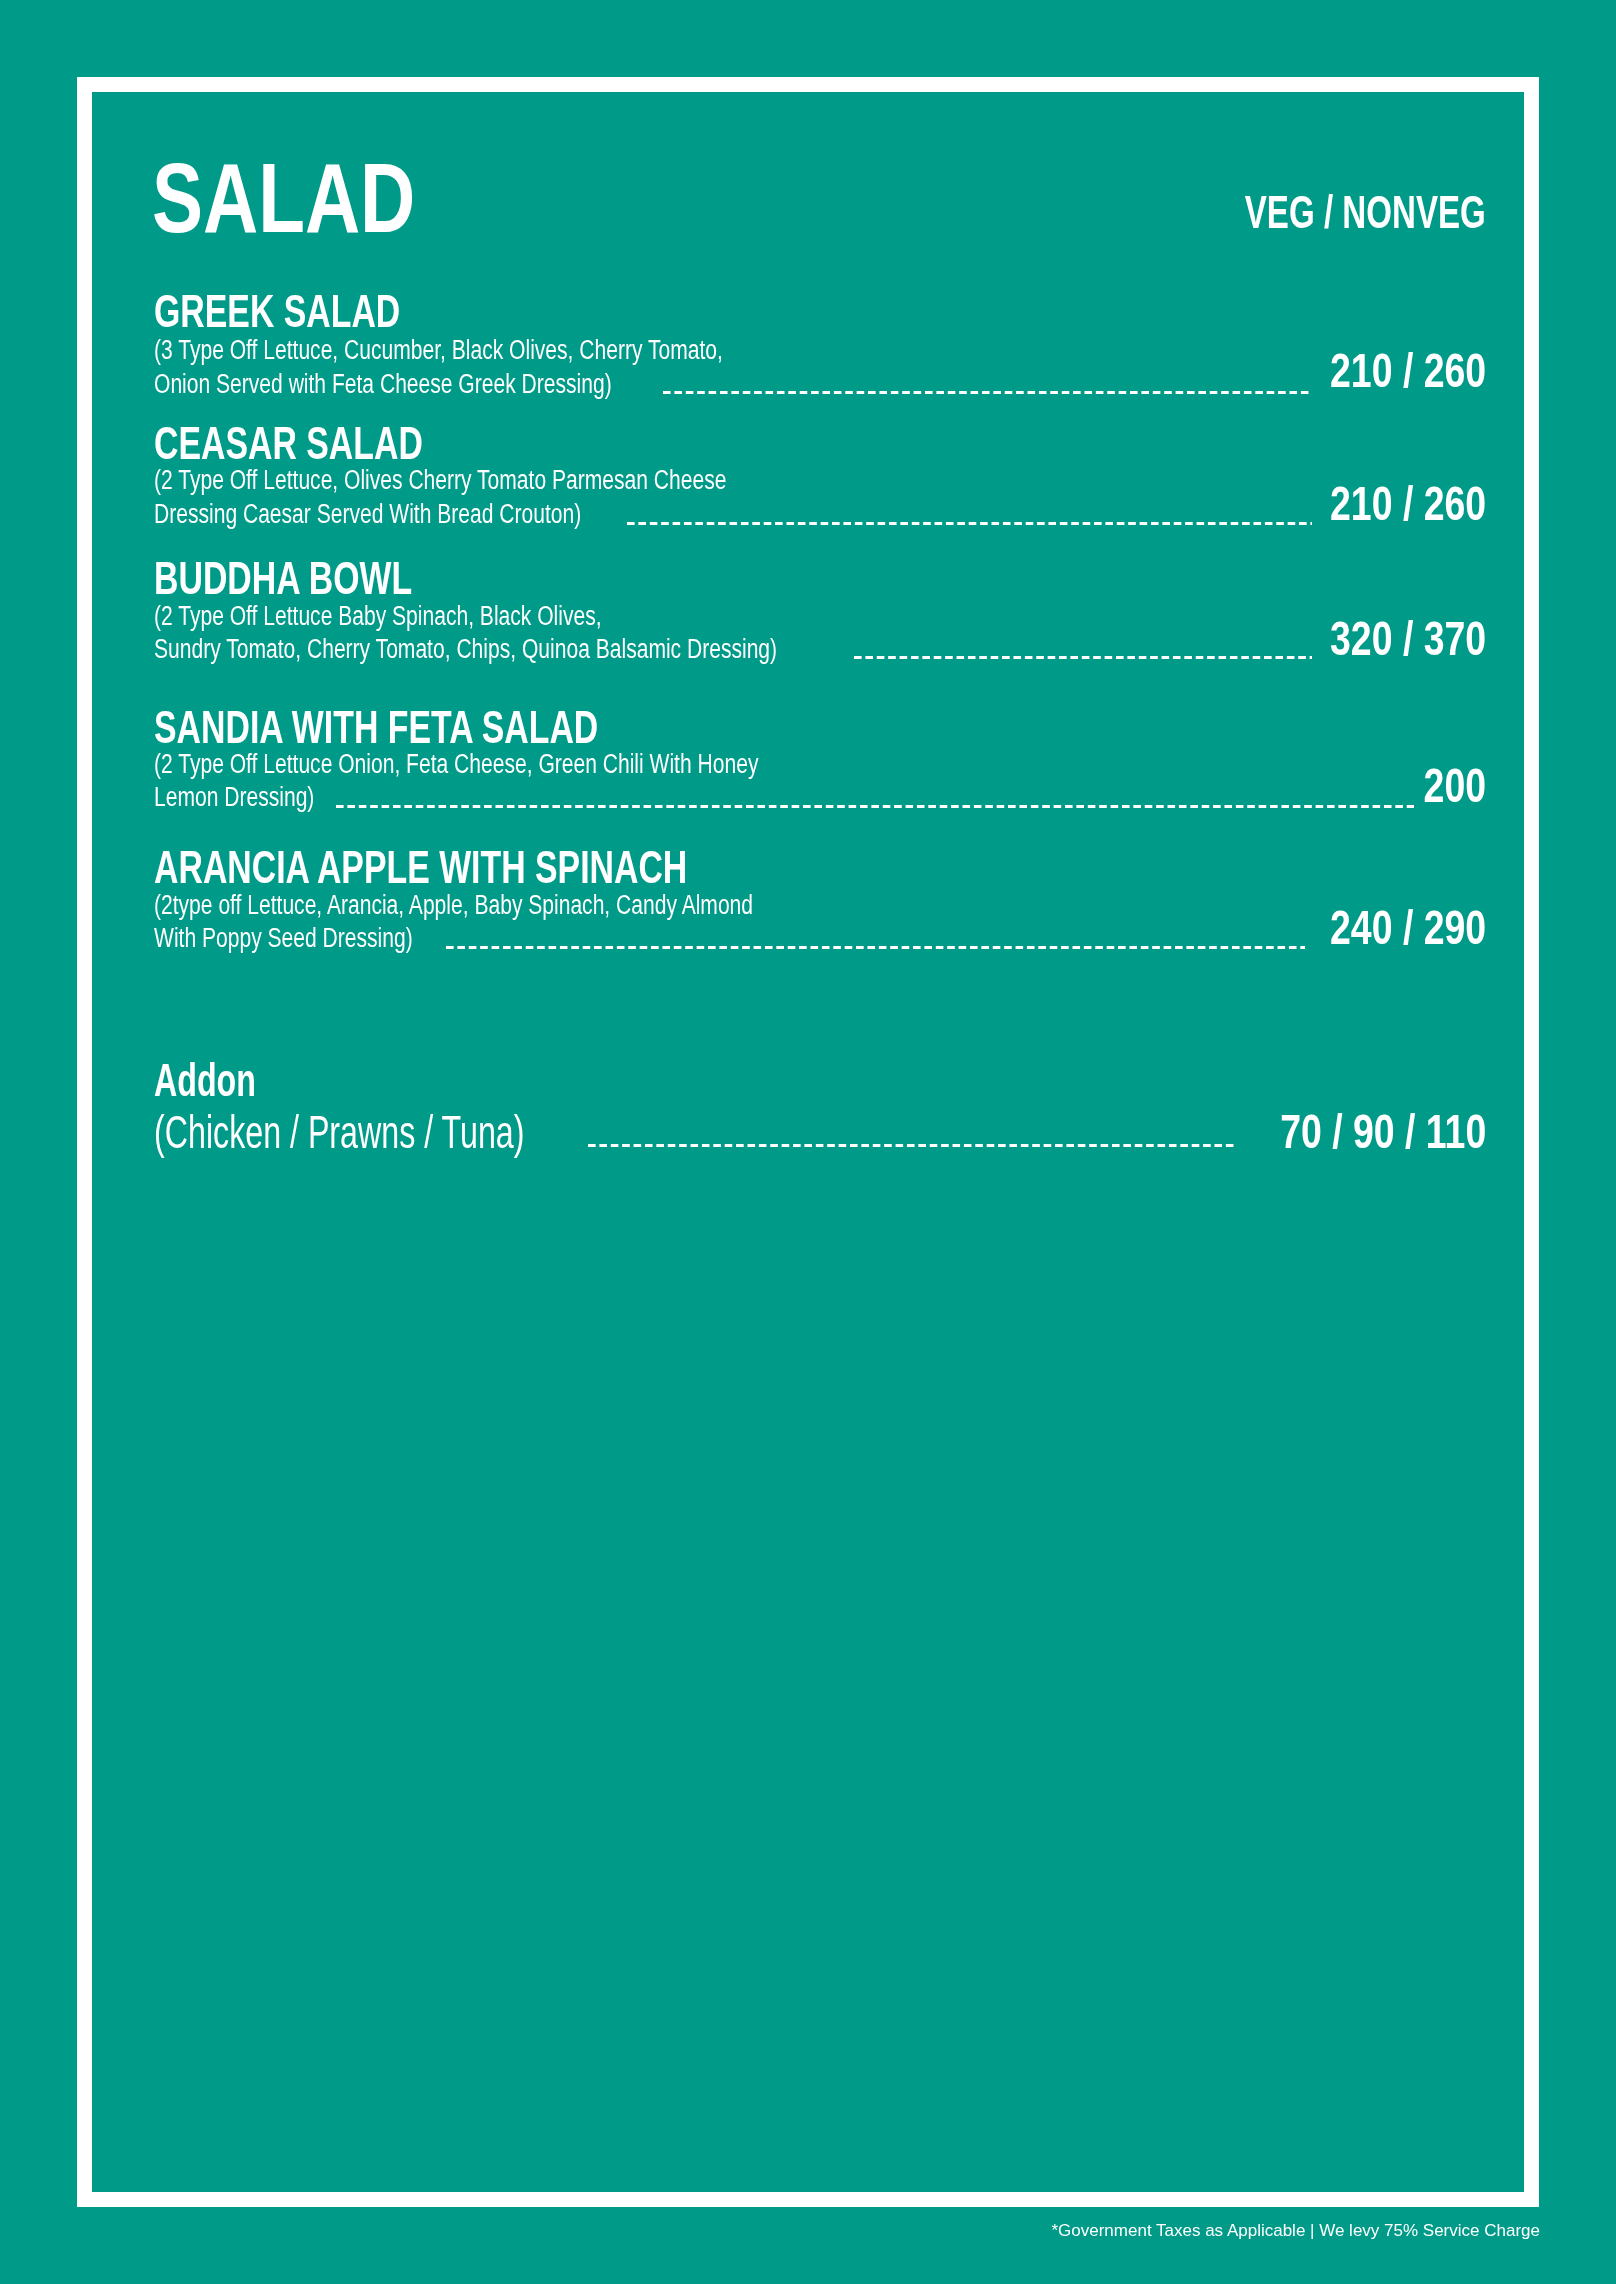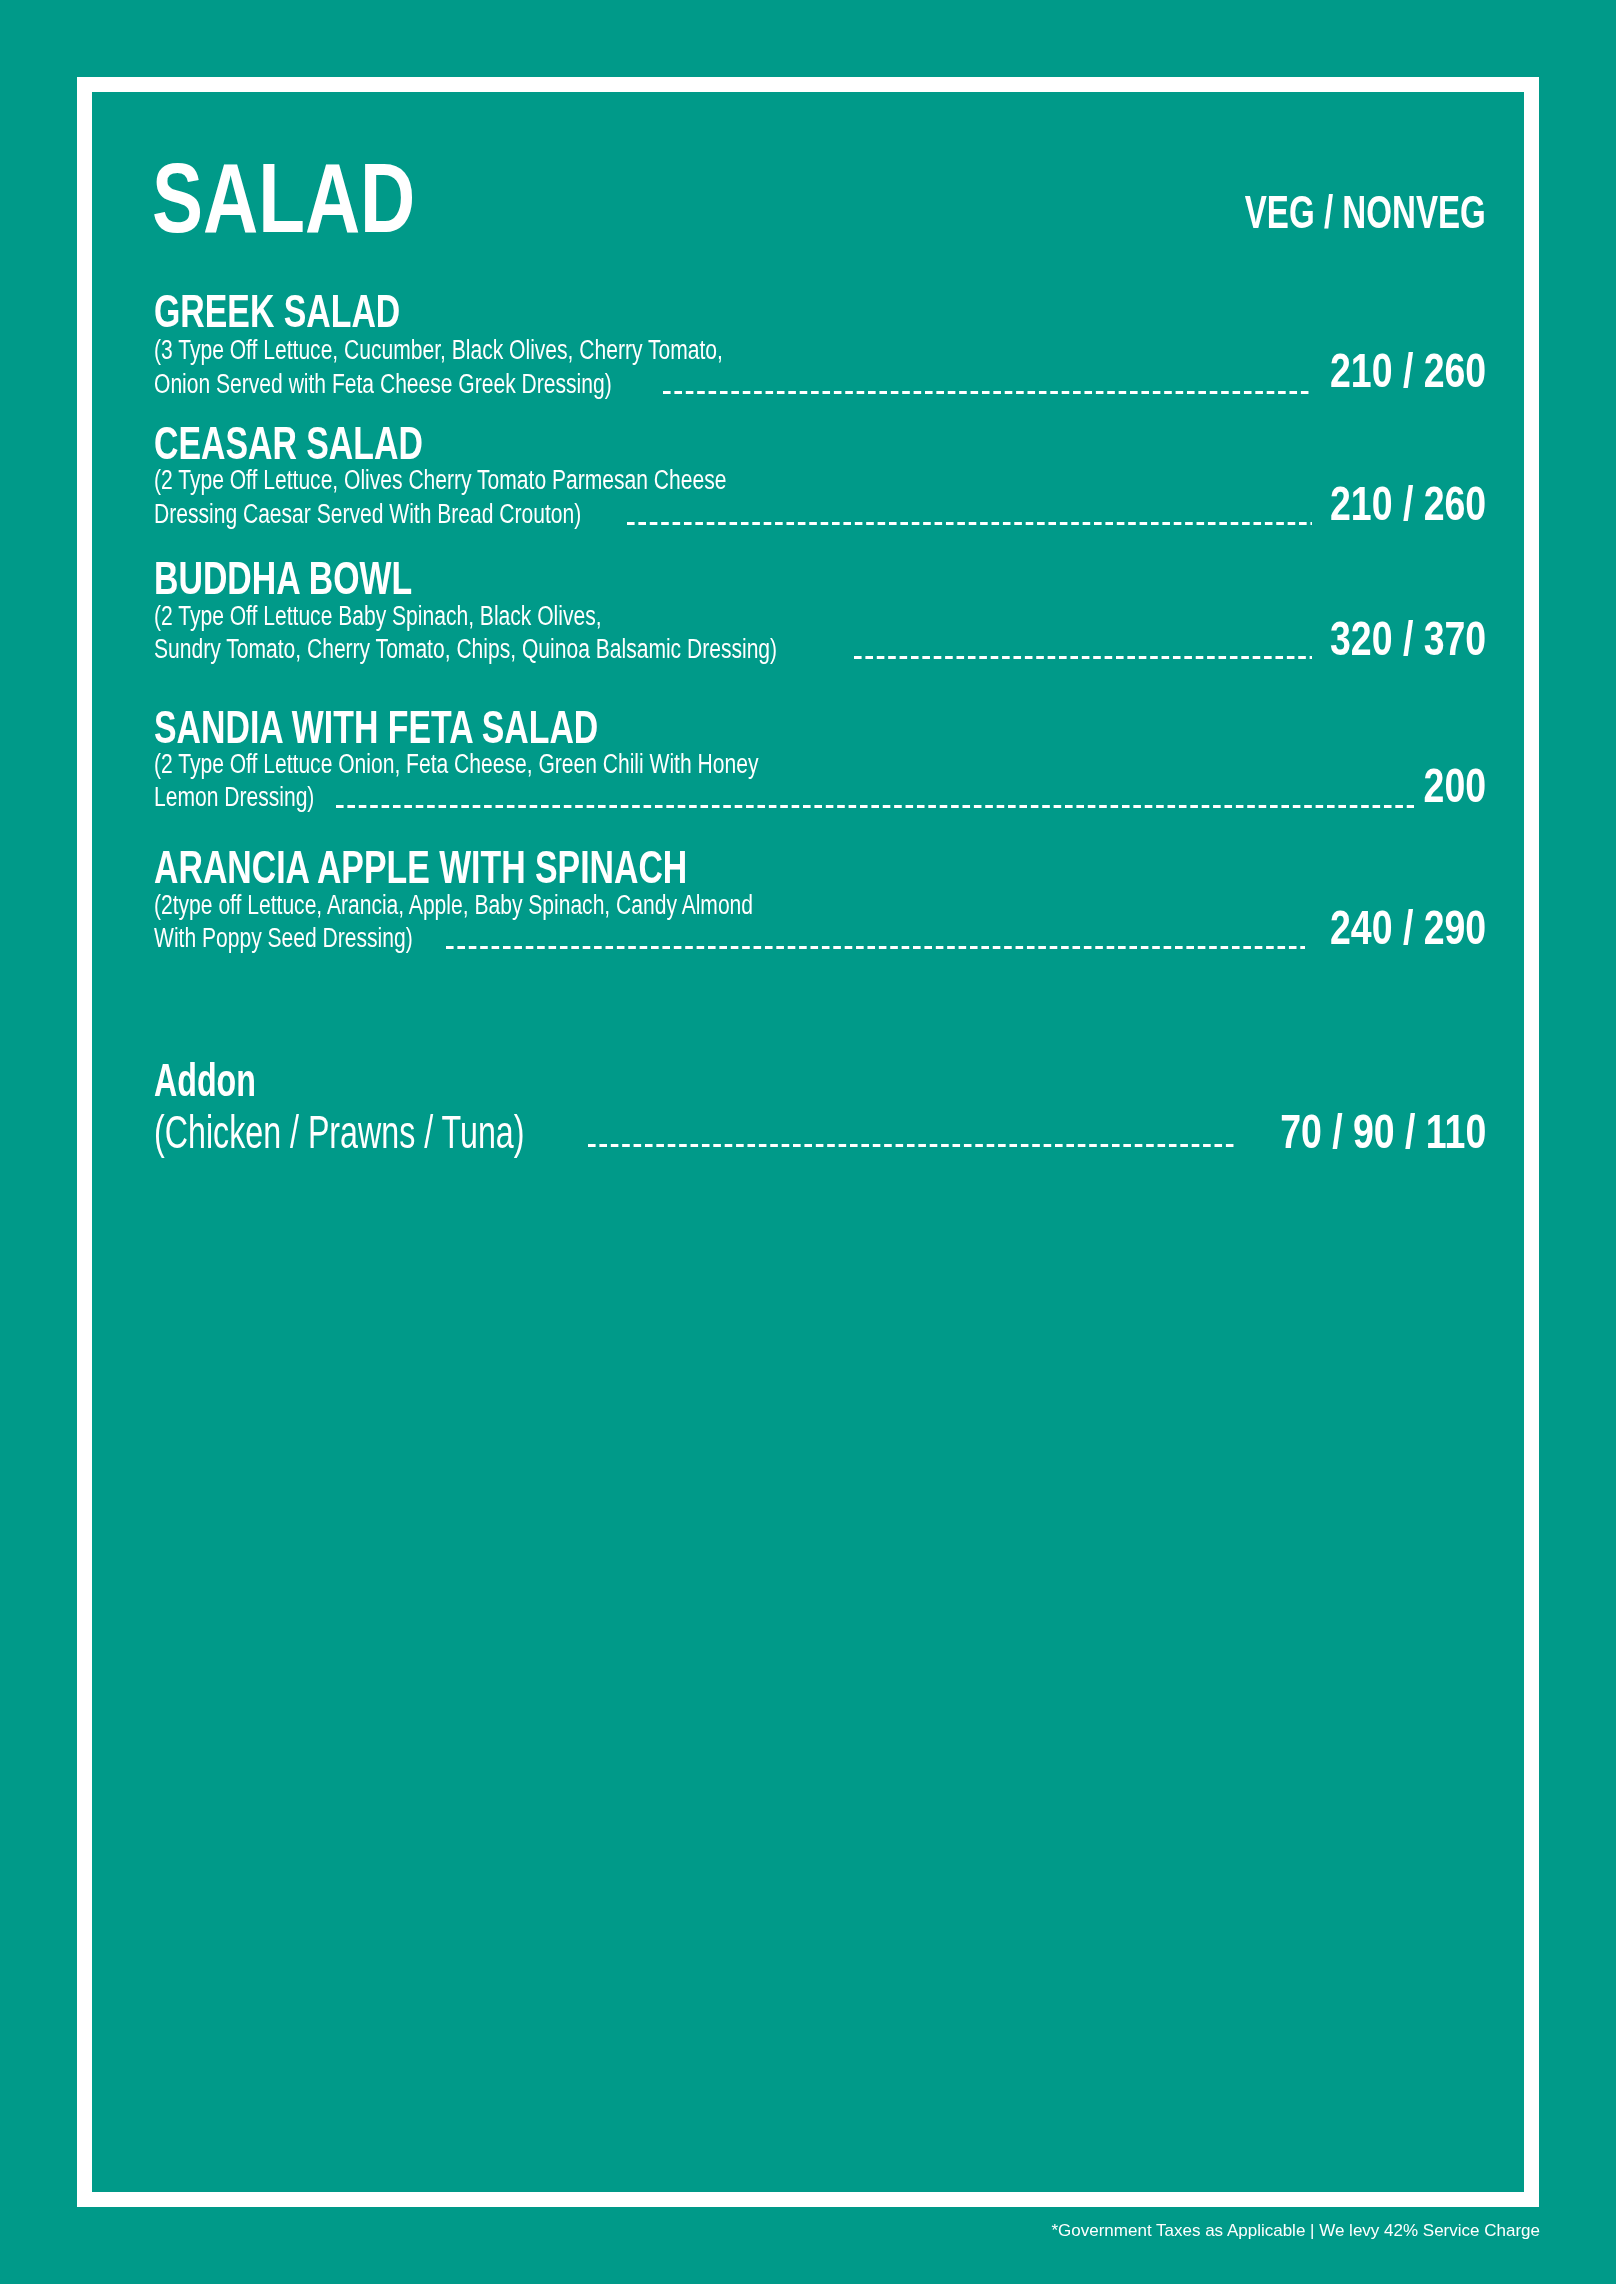--- a/index.html
+++ b/index.html
@@ -88,14 +88,14 @@
   <div class="t r price" style="right:130px; top:904px;">240 / 290</div>
 </div>
 
 <div>
   <div class="t addon-name" style="left:154px; top:1057px;">Addon</div>
   <div class="t addon-desc" style="left:154px; top:1109px;">(Chicken / Prawns / Tuna)</div>
   <div class="dash" style="left:588px; width:649px; top:1144px;"></div>
   <div class="t r price" style="right:130px; top:1108px;">70 / 90 / 110</div>
 </div>
 
-<div class="t r footer" style="right:76px; top:2222px;">*Government Taxes as Applicable  | We levy 42% Service Charge</div>
+<div class="t r footer" style="right:76px; top:2222px;">*Government Taxes as Applicable  | We levy 75% Service Charge</div>
 
 
 </body></html>

